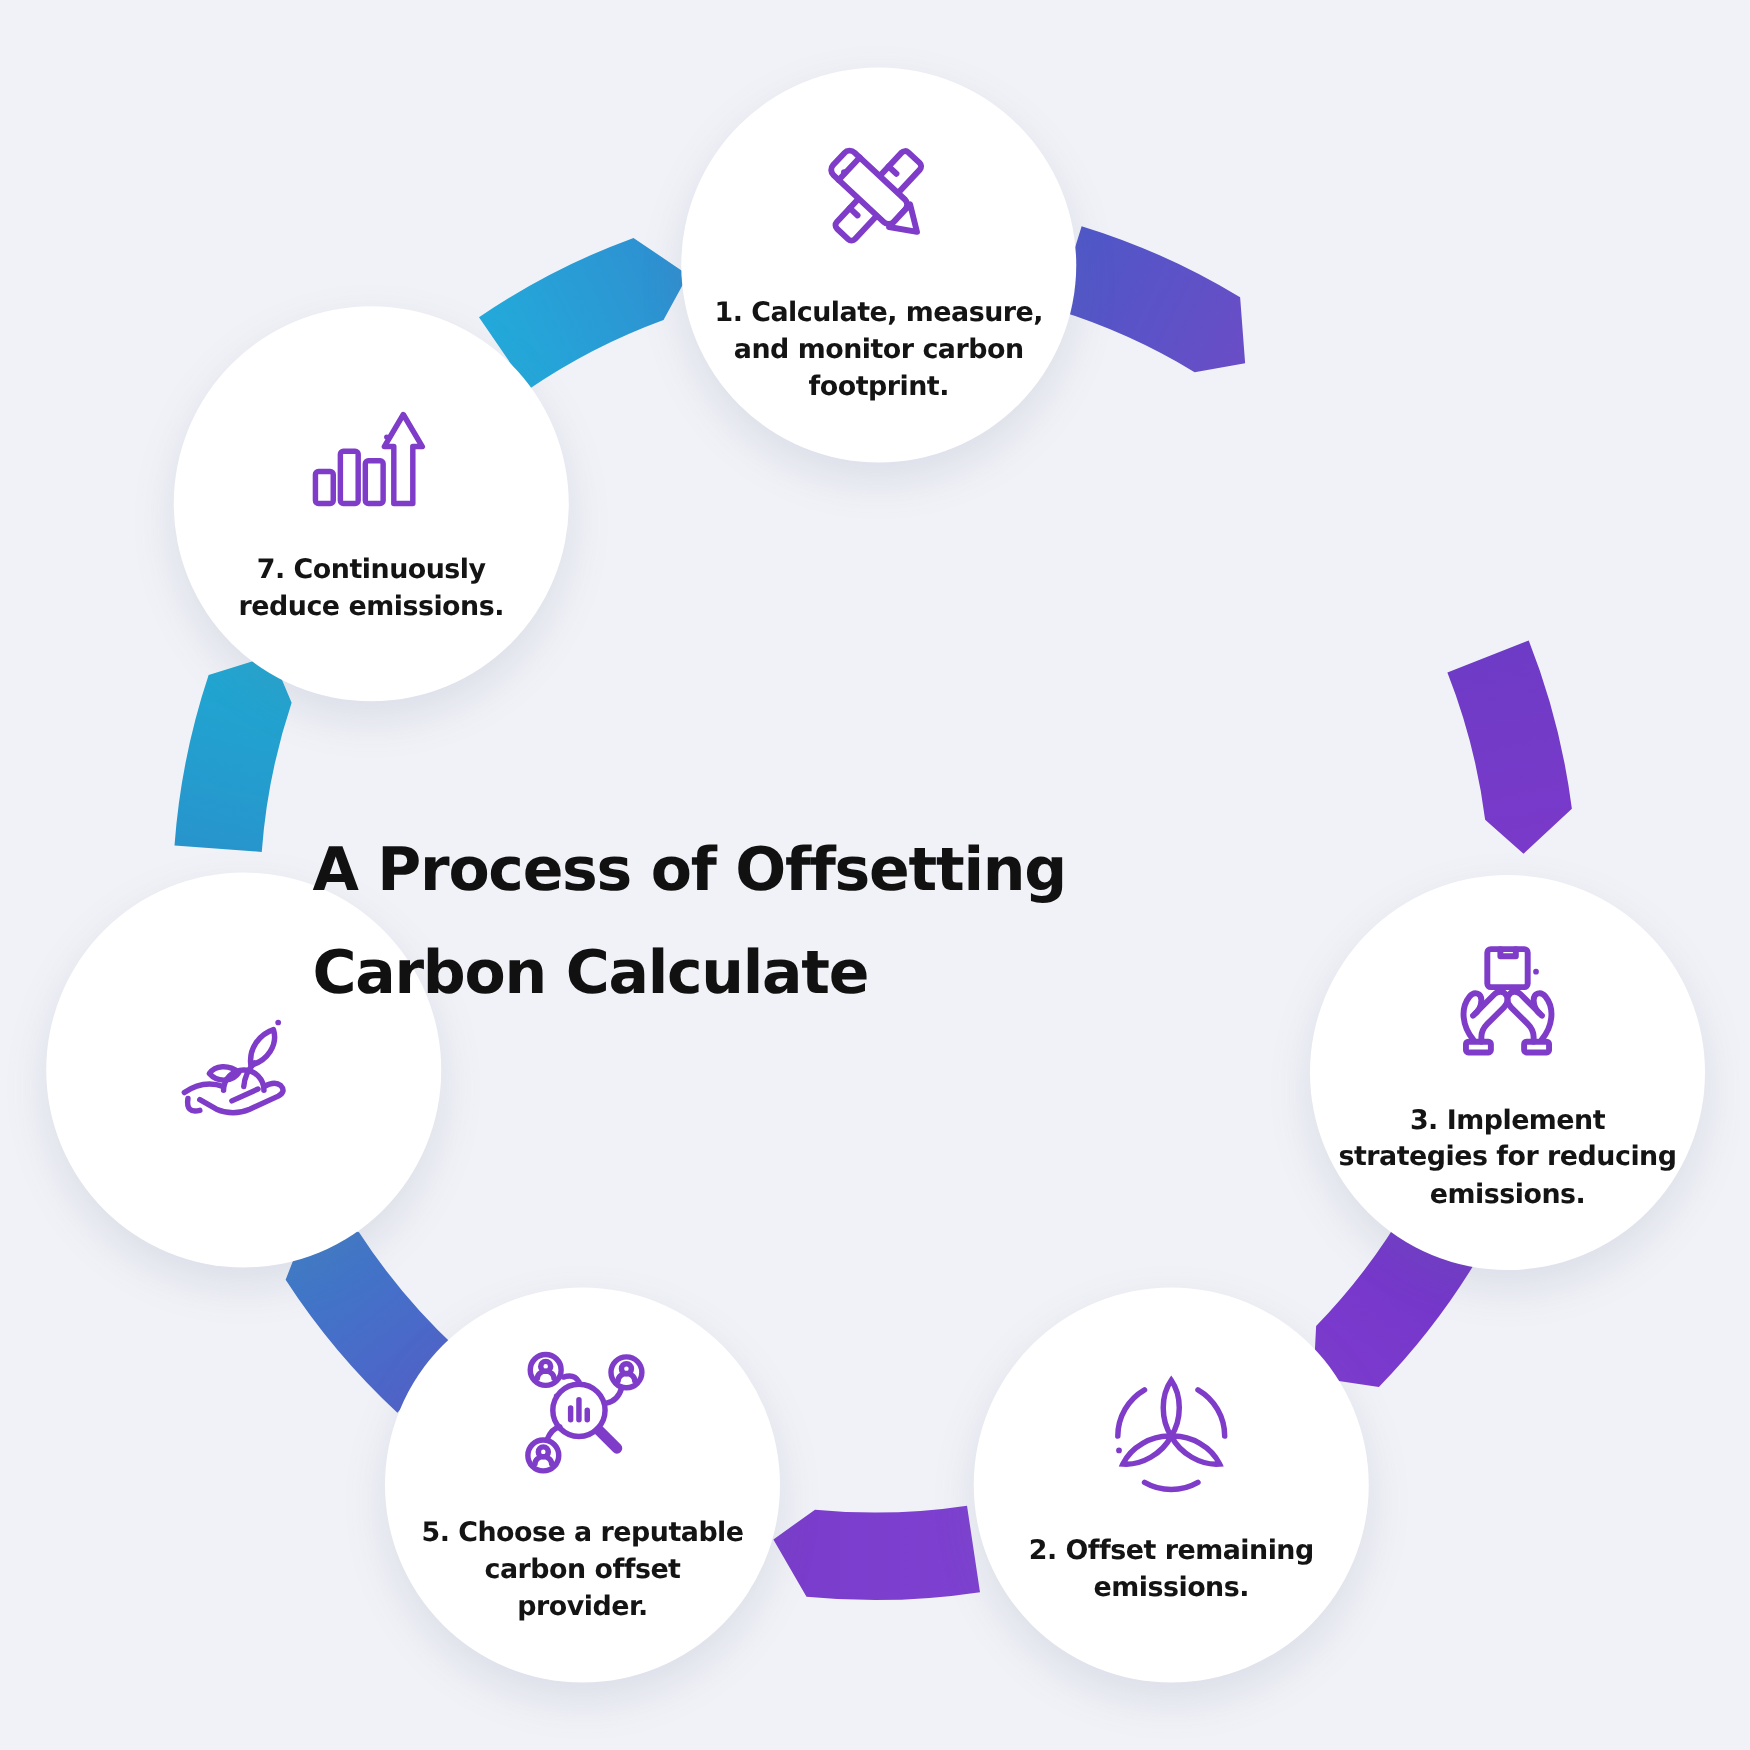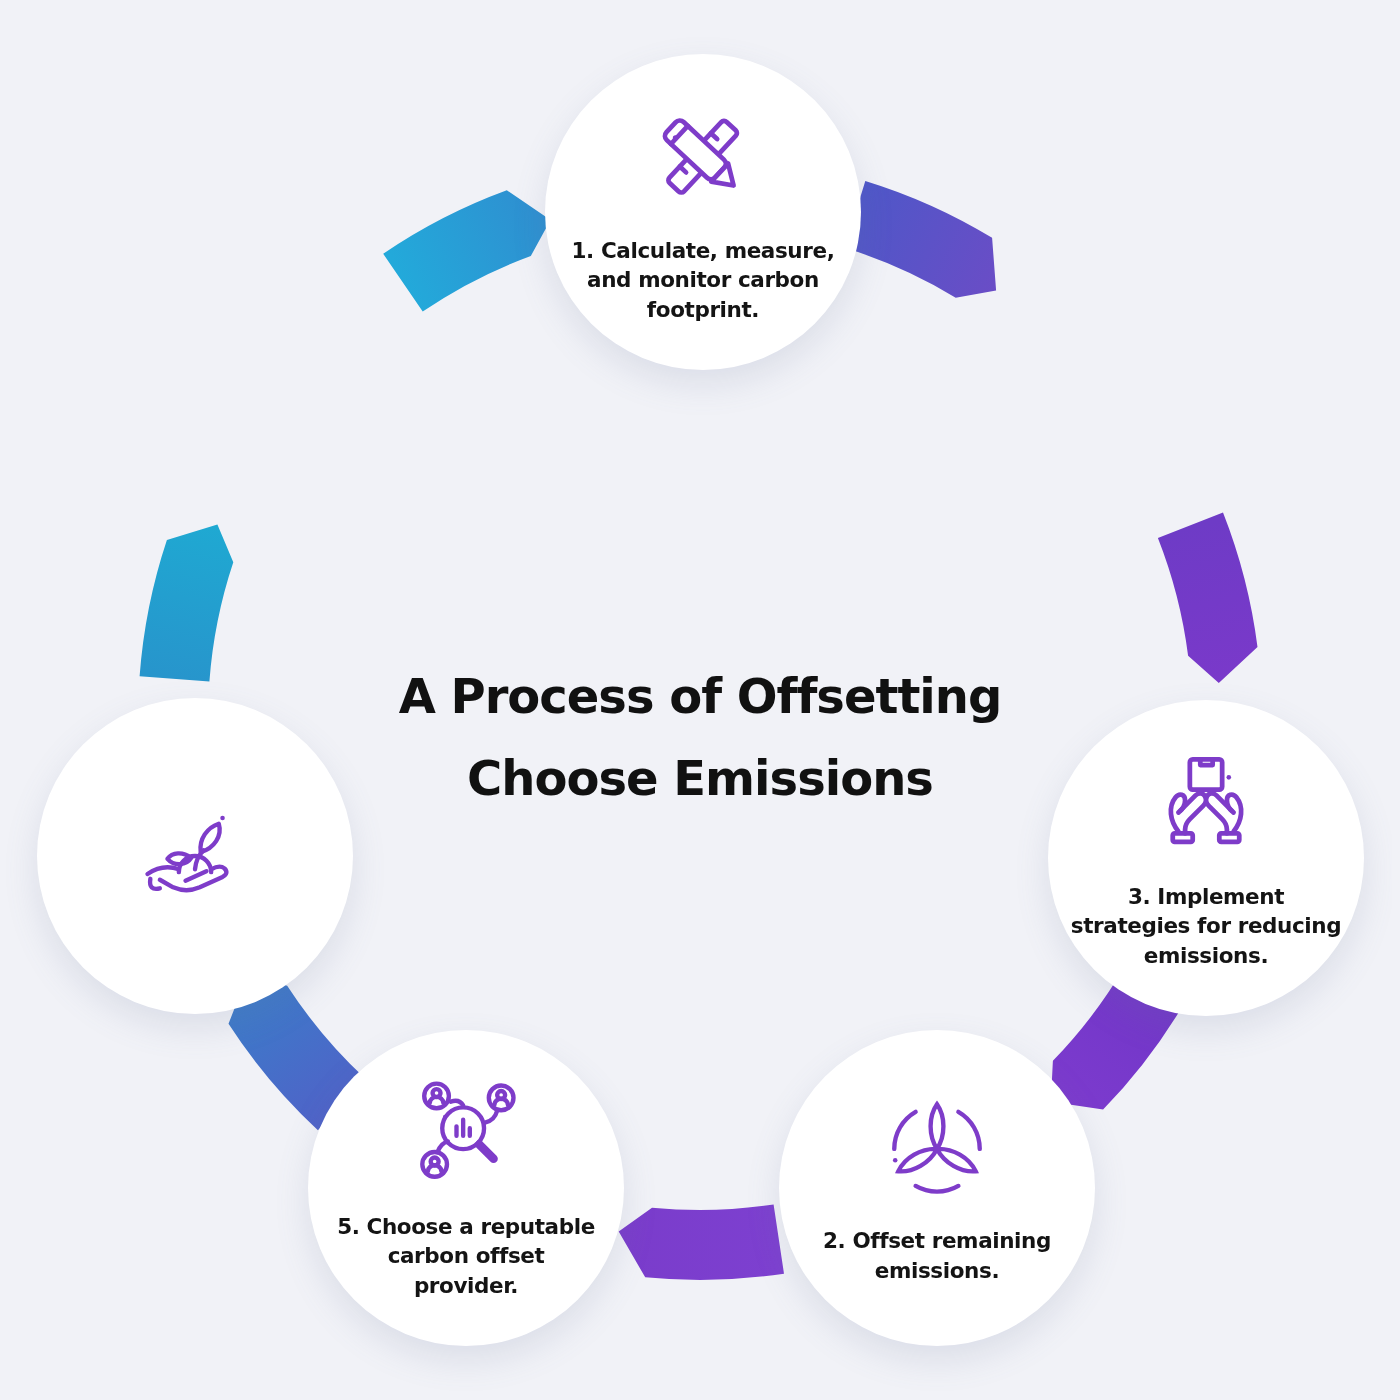--- a/index.html
+++ b/index.html
@@ -25,21 +25,21 @@
   }
   #step-1{left:545px;top:54px}
   #step-2{left:956px;top:239px}
   #step-3{left:1048px;top:700px}
   #step-4{left:779px;top:1030px}
   #step-5{left:308px;top:1030px}
   #step-6{left:37px;top:698px}
   #step-7{left:139px;top:245px}
   .title{
     position:absolute;left:700px;top:656px;transform:translateX(-50%);
-    width:900px;text-align:center;color:var(--title);
+    width:900px;color:var(--title);
     font-size:48px;font-weight:700;letter-spacing:-1px;line-height:1.7;
   }
 </style>
 </head>
 <body>
 
 <div class="canvas">
 
   <svg id="connector-layer" viewBox="0 0 1400 1400" xmlns="http://www.w3.org/2000/svg">
     <defs id="connector-defs">
@@ -188,19 +188,34 @@
           <path d="M23 94 q-12 3 -10 -10"></path>
           <path d="M60 74 q1 -12 9 -20"></path>
           <path d="M56 62 C47 55 36 56 31 63 C38 71 51 70 56 62 Z"></path>
           <path d="M66 56 C64 42 73 30 85 26 C89 39 80 52 66 56 Z"></path>
           <circle cx="89" cy="20" r="2.4" fill="currentColor" stroke="none"></circle>
         </g>
       </svg>
     </div>
   </div>
 
+  <div class="step" id="step-7">
+    <div class="icon-wrap">
+      <svg viewBox="0 0 120 120">
+        <g fill="none" stroke="currentColor" stroke-width="4.6" stroke-linecap="round" stroke-linejoin="round">
+          <rect x="13" y="76" width="15" height="27" rx="2.5"></rect>
+          <rect x="34" y="59" width="15" height="44" rx="2.5"></rect>
+          <rect x="55" y="67" width="15" height="36" rx="2.5"></rect>
+          <path d="M79 103 V55 L71 55 L87 28 L103 55 L95 55 V103 Z"></path>
+          <circle cx="73" cy="47" r="2.2" fill="currentColor" stroke="none"></circle>
+        </g>
+      </svg>
+    </div>
+    <div class="label">7. Continuously
+reduce emissions.</div>
+  </div>
 
   <div class="title">
     <div>A Process of Offsetting</div>
-    <div>Choose Emissions</div>
+    <div>Carbon Calculate</div>
   </div>
 
 </div>
 
 </body></html>

